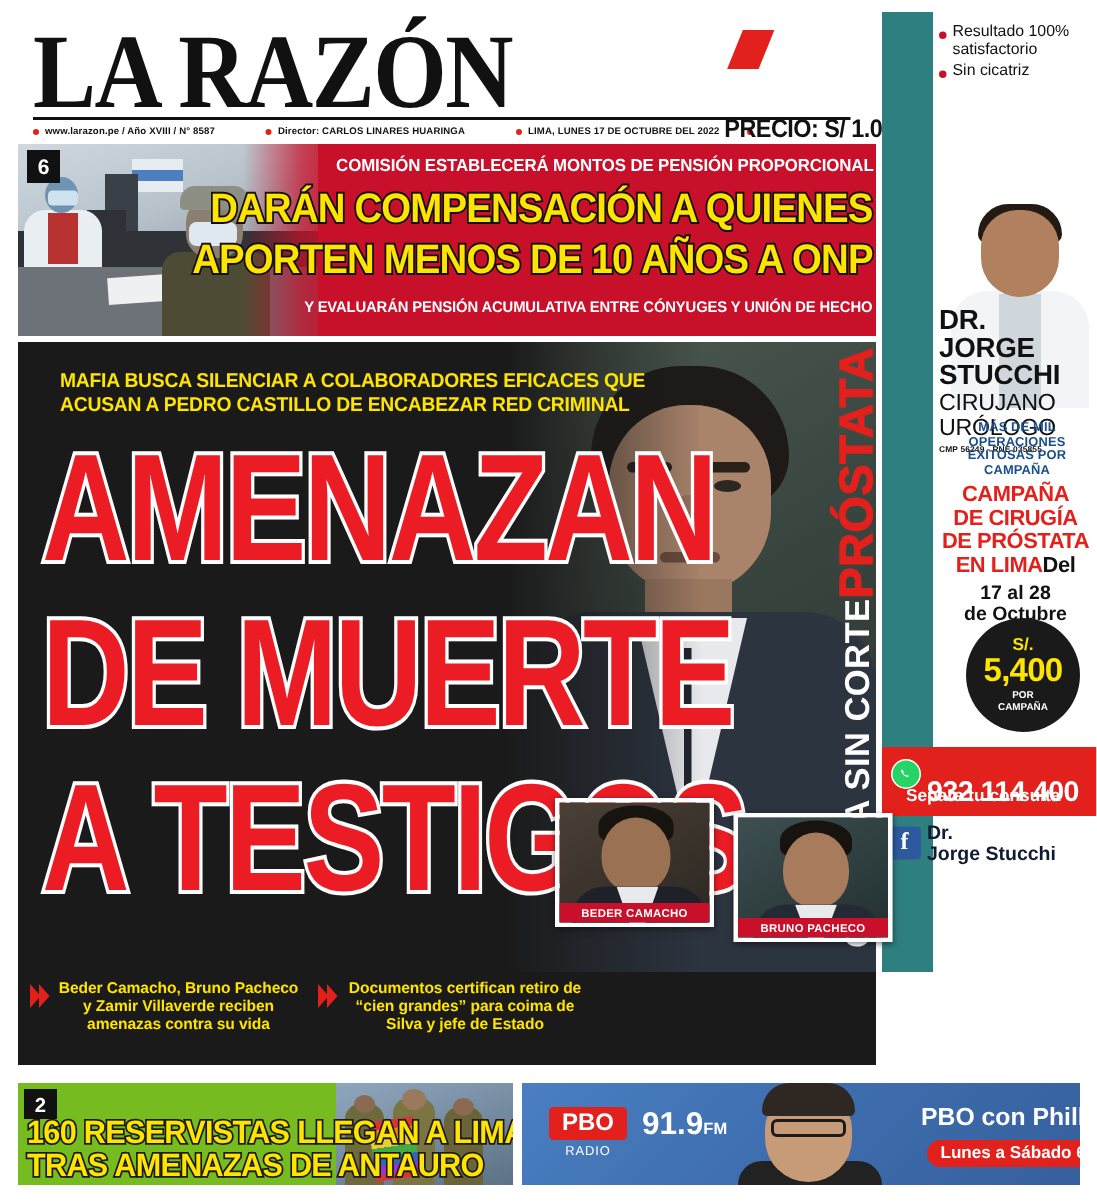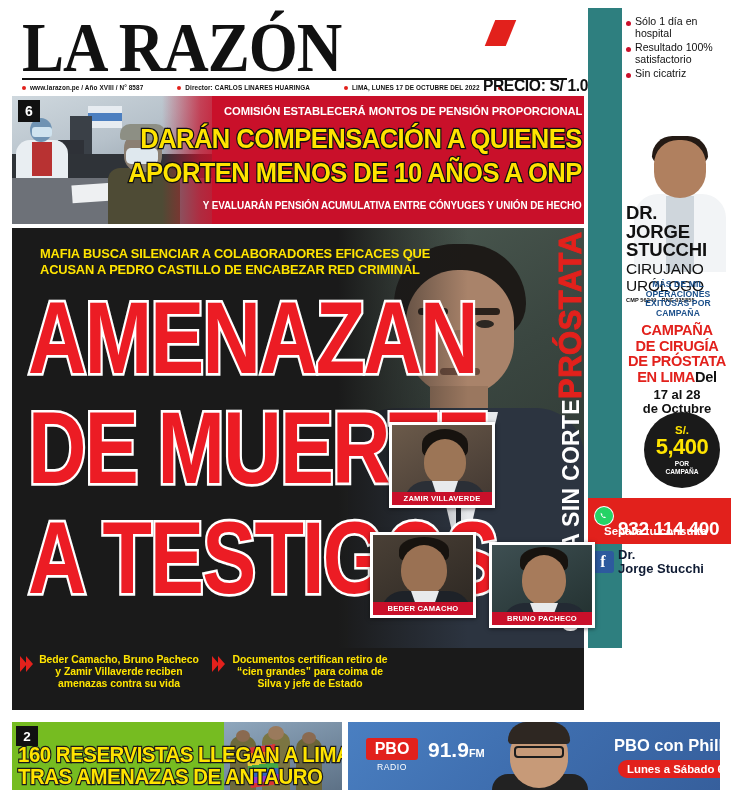--- a/index.html
+++ b/index.html
@@ -354,28 +354,20 @@
     <div class="mafia-kicker">
       <div>MAFIA BUSCA SILENCIAR A COLABORADORES EFICACES QUE</div>
       <div>ACUSAN A PEDRO CASTILLO DE ENCABEZAR RED CRIMINAL</div>
     </div>
 
     <div class="big-head bh1">AMENAZAN</div>
     <div class="big-head bh2">DE MUERTE</div>
     <div class="big-head bh3">A TESTIGOS</div>
   </div>
 
-  <div class="pfoto pf-1">
-    <div class="pp-bg1"></div>
-    <div class="pp-hair" style="left:30px;top:4px;width:46px;height:30px;"></div>
-    <div class="pp-head" style="left:32px;top:14px;width:42px;height:46px;background:#9c7556;"></div>
-    <div class="pp-body" style="left:12px;top:56px;width:82px;height:34px;background:#2b2f36;"></div>
-    <div style="position:absolute;left:40px;top:56px;width:26px;height:30px;background:#e8eaec;clip-path:polygon(0 0,100% 0,62% 100%,38% 100%);"></div>
-    <div class="pf-cap">ZAMIR VILLAVERDE</div>
-  </div>
 
   <div class="pfoto pf-3">
     <div class="pp-bg3"></div>
     <div class="pp-hair" style="left:28px;top:2px;width:48px;height:26px;"></div>
     <div class="pp-head" style="left:30px;top:10px;width:44px;height:50px;background:#a77b5b;"></div>
     <div class="pp-body" style="left:10px;top:58px;width:86px;height:32px;background:#232a33;"></div>
     <div style="position:absolute;left:38px;top:58px;width:28px;height:28px;background:#e8eaec;clip-path:polygon(0 0,100% 0,62% 100%,38% 100%);"></div>
     <div class="pf-cap">BRUNO PACHECO</div>
   </div>
 
@@ -402,24 +394,20 @@
   <div class="ad">
     <div class="ad-vert">
       <div class="ad-vert-inner">
         <span class="vt-sincorte">CIRUGÍA SIN CORTE</span>
         <span class="vt-prostata">PRÓSTATA</span>
       </div>
     </div>
 
     <div class="ad-body">
       <div class="bullets">
-        <div class="bl">
-          <span class="bl-dot"></span>
-          <span class="bl-tx">Sólo 1 día en hospital</span>
-        </div>
         <div class="bl">
           <span class="bl-dot"></span>
           <span class="bl-tx">Resultado 100% satisfactorio</span>
         </div>
         <div class="bl">
           <span class="bl-dot"></span>
           <span class="bl-tx">Sin cicatriz</span>
         </div>
       </div>
 

